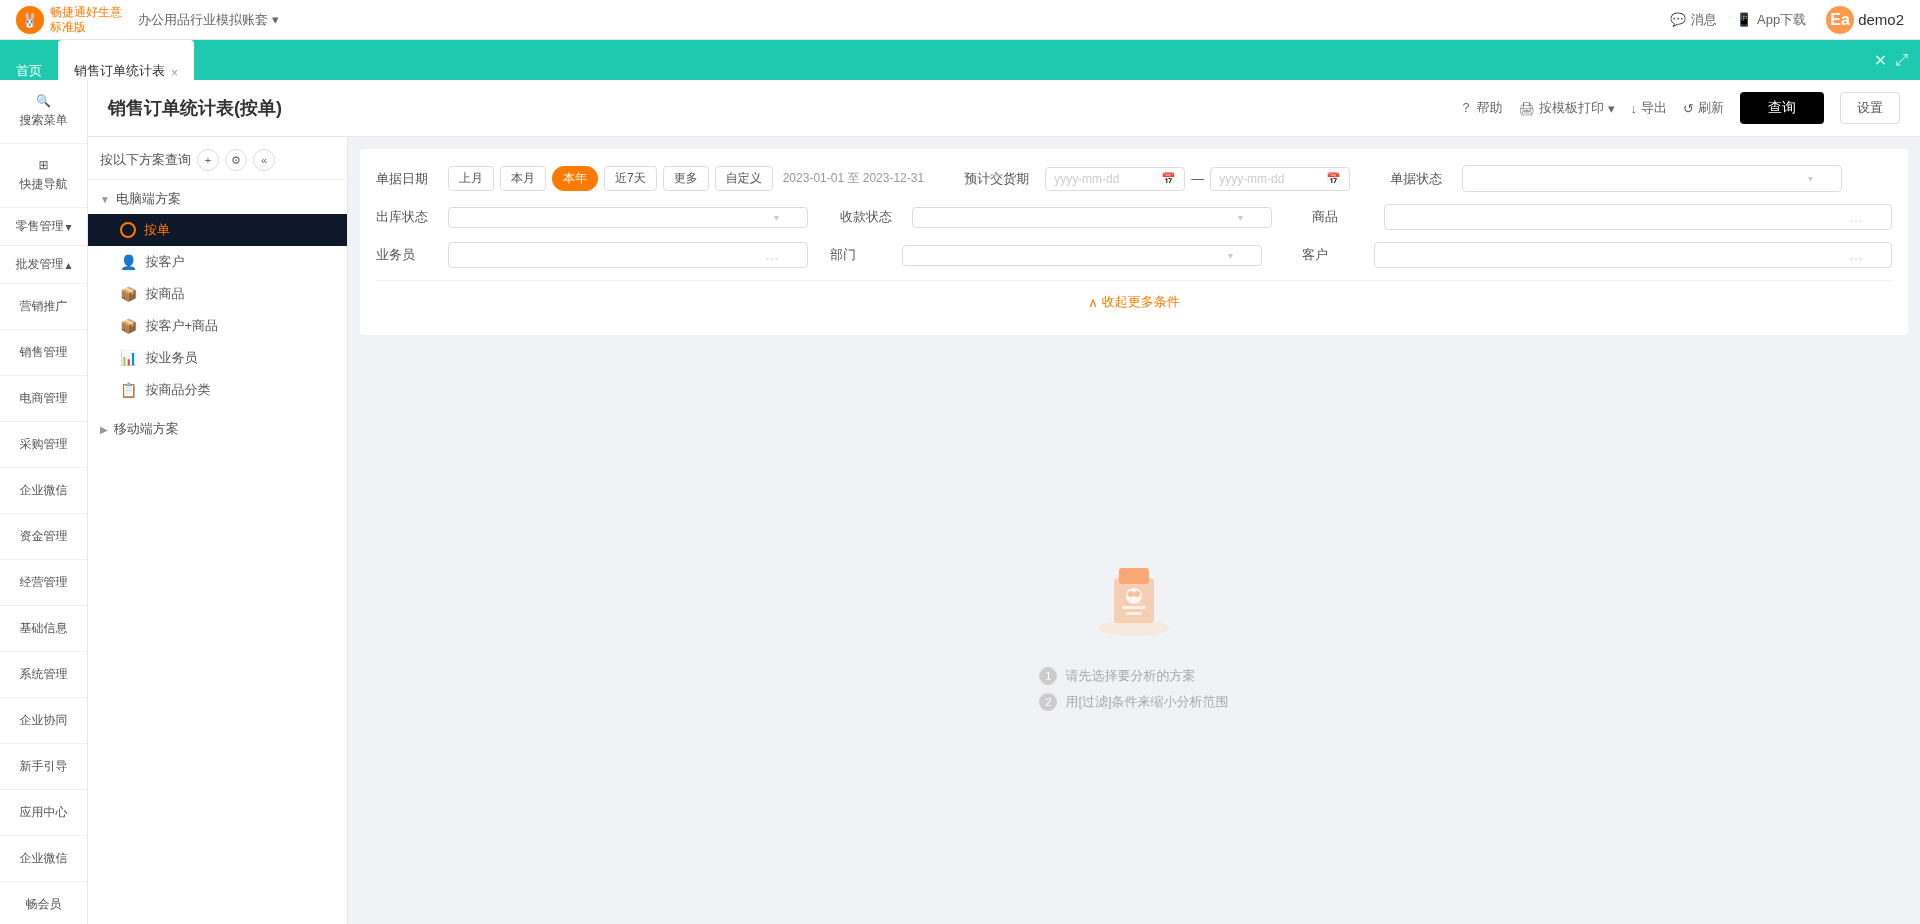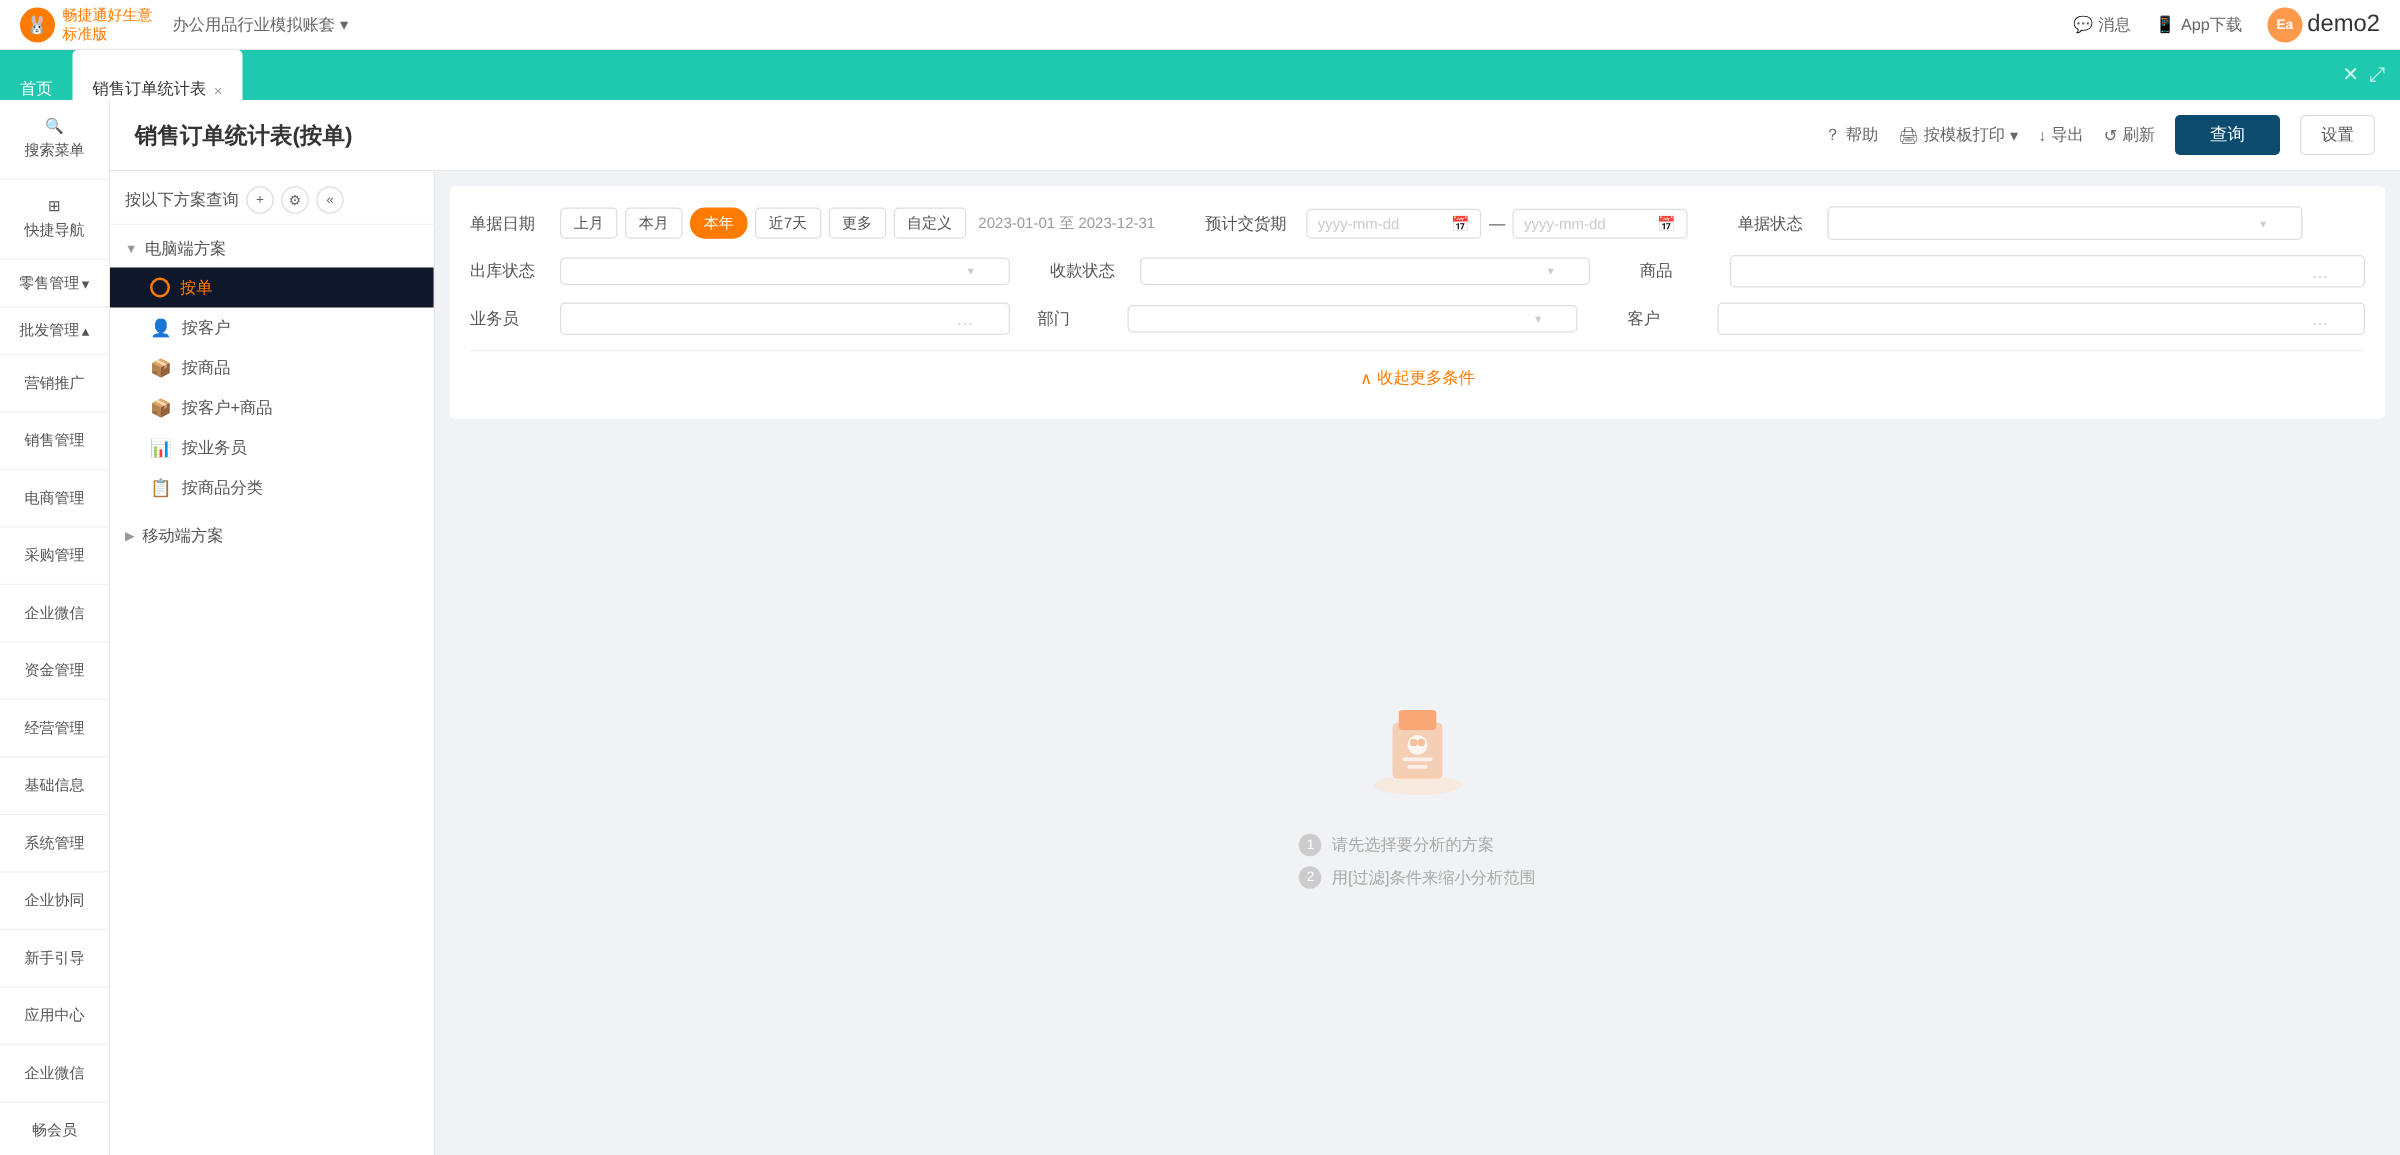--- a/index.html
+++ b/index.html
@@ -7,22 +7,22 @@
 
     
     .top-bar { height: 40px; background: #fff; display: flex; align-items: center; justify-content: space-between; padding: 0 16px; border-bottom: 1px solid #e8e8e8; flex-shrink: 0; }
     .top-bar-left { display: flex; align-items: center; gap: 8px; }
     .logo-area { display: flex; align-items: center; gap: 6px; }
     .logo-icon { width: 28px; height: 28px; background: #ff7b00; border-radius: 50%; display: flex; align-items: center; justify-content: center; color: #fff; font-size: 14px; font-weight: bold; }
     .logo-text { font-size: 12px; color: #ff7b00; line-height: 1.2; }
     .dropdown-selector { display: flex; align-items: center; gap: 4px; color: #666; font-size: 13px; cursor: pointer; padding: 4px 8px; border-radius: 4px; }
     .top-bar-right { display: flex; align-items: center; gap: 20px; }
     .top-action { display: flex; align-items: center; gap: 4px; color: #666; font-size: 13px; cursor: pointer; }
-    .avatar { width: 28px; height: 28px; border-radius: 50%; background: #ff9a4d; display: flex; align-items: center; justify-content: center; color: #fff; font-size: 11px; font-weight: bold; }
-    .user-name { color: #333; font-size: 19px; }
+    .avatar { width: 28px; height: 28px; border-radius: 50%; background: #ff9a4d; display: flex; align-items: center; justify-content: center; color: #fff; font-size: 16px; font-weight: bold; }
+    .user-name { color: #333; font-size: 15px; }
 
     
     .tab-bar { height: 40px; background: #1ec9b0; display: flex; align-items: center; padding: 0; flex-shrink: 0; }
     .tab-item { height: 40px; display: flex; align-items: flex-end; padding: 0 16px; color: #fff; font-size: 13px; cursor: pointer; position: relative; }
     .tab-item.home { background: transparent; }
     .tab-item.active { background: #fff; color: #333; border-radius: 4px 4px 0 0; }
     .tab-item .tab-close { margin-left: 6px; font-size: 12px; color: #999; cursor: pointer; }
     .tab-bar-actions { margin-left: auto; display: flex; align-items: center; gap: 8px; padding-right: 12px; }
     .tab-bar-actions span { color: #fff; font-size: 16px; cursor: pointer; opacity: 0.8; }
 
@@ -70,21 +70,21 @@
     .date-btn { padding: 3px 10px; border: 1px solid #ddd; border-radius: 4px; font-size: 12px; color: #555; cursor: pointer; background: #fff; }
     .date-btn.active { background: #ff7b00; color: #fff; border-color: #ff7b00; border-radius: 12px; }
     .date-range-text { font-size: 12px; color: #999; margin-left: 4px; }
     .date-input-group { display: flex; align-items: center; gap: 6px; }
     .date-input { border: 1px solid #ddd; border-radius: 4px; padding: 4px 8px; font-size: 12px; color: #999; width: 140px; display: flex; align-items: flex-start; justify-content: space-between; cursor: pointer; }
     .date-dash { color: #555; }
     .filter-select { border: 1px solid #ddd; border-radius: 4px; padding: 4px 28px 4px 8px; font-size: 12px; color: #999; min-width: 200px; cursor: pointer; display: flex; align-items: center; justify-content: space-between; position: relative; background: #fff; }
     .filter-select-wide { min-width: 360px; }
     .filter-select .sel-arrow { color: #ccc; font-size: 10px; }
     .filter-ellipsis { color: #ccc; font-size: 14px; cursor: pointer; }
-    .query-btn { background: #0c4a6e; color: #fff; border: none; border-radius: 4px; padding: 7px 28px; font-size: 14px; cursor: pointer; }
+    .query-btn { background: #000000; color: #fff; border: none; border-radius: 4px; padding: 7px 28px; font-size: 14px; cursor: pointer; }
     .settings-btn { background: #fff; color: #555; border: 1px solid #ddd; border-radius: 4px; padding: 6px 16px; font-size: 13px; cursor: pointer; }
     .collapse-btn { display: flex; align-items: center; gap: 4px; color: #ff7b00; font-size: 13px; cursor: pointer; justify-content: center; padding: 8px; }
 
     
     .empty-state { flex: 1; display: flex; flex-direction: column; align-items: center; justify-content: center; gap: 16px; }
     .empty-tips { display: flex; flex-direction: column; gap: 8px; }
     .empty-tip { display: flex; align-items: center; gap: 8px; color: #aaa; font-size: 13px; }
     .tip-num { width: 18px; height: 18px; background: #ccc; border-radius: 50%; color: #fff; font-size: 11px; display: flex; align-items: center; justify-content: center; }
 
     

